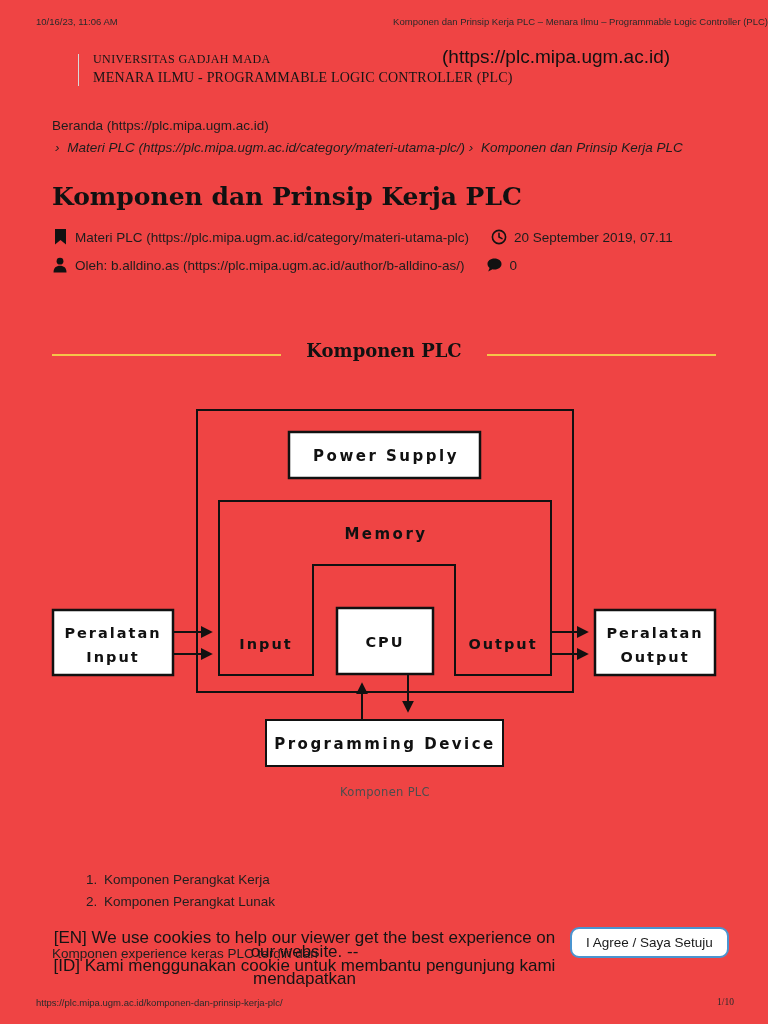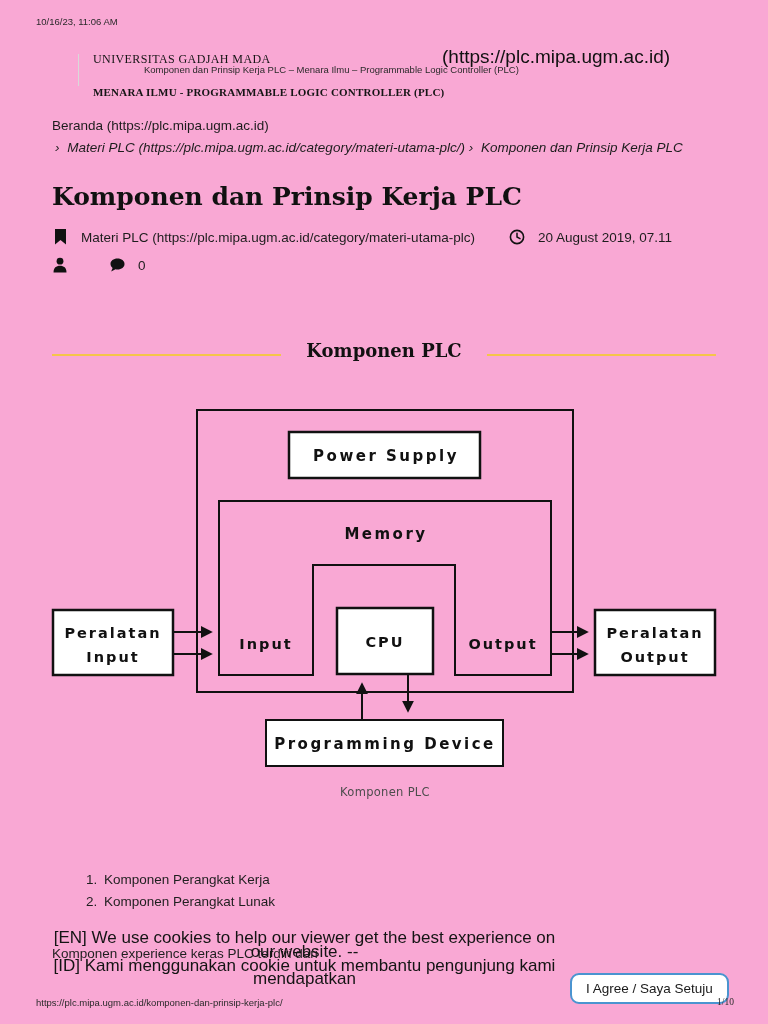--- a/index.html
+++ b/index.html
@@ -1,43 +1,43 @@
 <!DOCTYPE html>
 <html><head>
 <meta charset="utf-8">
 <title>Komponen dan Prinsip Kerja PLC</title>
 <style>
   * { margin: 0; padding: 0; box-sizing: border-box; }
   html, body { width: 768px; height: 1024px; background: #ffffff; }
   body { font-family: "Liberation Sans", sans-serif; color: #1d1d1d; position: relative; overflow: hidden; }
-  #page { position: absolute; inset: 0; width: 768px; height: 1024px; background: #f9a8d4; }
+  #page { position: absolute; inset: 0; width: 768px; height: 1024px; background: #ef4444; }
 
   
   .print-meta { position: absolute; font-size: 9.5px; color: #2a2a2a; white-space: nowrap; }
   .ph-date { left: 36px; top: 16px; }
-  .ph-title { left: 144px; right: 0; top: 16px; text-align: left; margin-top: 48px; }
+  .ph-title { left: 144px; right: 0; top: 16px; text-align: right; }
   .pf-url { left: 36px; top: 997px; }
   .pf-page { right: 34px; top: 997px; font-family: Liberation Serif, serif; }
 
   
   .logo-block { position: absolute; left: 93px; top: 52px; font-family: "Liberation Serif", serif; color: #151515; cursor: pointer; }
   .logo-line1 { font-size: 12px; letter-spacing: 0.4px; }
-  .logo-line2 { font-size: 11px; font-weight: bold; letter-spacing: 0.2px; margin-top: 19px; }
+  .logo-line2 { font-size: 14px; font-weight: normal; letter-spacing: 0.2px; margin-top: 3px; }
   .logo-fragment { position: absolute; left: 78px; top: 54px; width: 1px; height: 32px; background: #d9d9d9; }
   .site-url { position: absolute; left: 442px; top: 46px; font-size: 19px; color: #111; white-space: nowrap; }
 
   
   .crumb1 { position: absolute; left: 52px; top: 118px; font-size: 13.5px; }
   .crumb2 { position: absolute; left: 55px; top: 140px; font-size: 13.5px; font-style: italic; }
   .crumb-sep { margin: 0 4px 0 0; }
   .crumb-link { cursor: pointer; }
 
   
   .article-title { position: absolute; left: 52px; top: 182px; font-family: "DejaVu Serif", serif; font-weight: bold; font-size: 25px; color: #111; }
-  .meta-row { position: absolute; left: 52px; font-size: 13.5px; display: flex; align-items: center; gap: 6px; }
+  .meta-row { position: absolute; left: 52px; font-size: 13.5px; display: flex; align-items: center; }
   .meta-row1 { top: 229px; }
   .meta-row2 { top: 257px; }
   .meta-icon { display: inline-flex; width: 16px; height: 16px; margin-right: 7px; align-items: center; justify-content: center; }
   .meta-icon svg { display: block; }
   .meta-gap { display: inline-block; }
   .gap1 { width: 22px; }
 
   
   .section-heading { position: absolute; left: 52px; top: 340px; width: 664px; display: flex; align-items: center; }
   .gold-line { flex: 1; height: 2.5px; background: #f5c54a; margin-top: 9px; }
@@ -55,21 +55,21 @@
   .paragraph { position: absolute; left: 52px; top: 837px; font-size: 13.5px; color: #1f1f1f; }
   .olist-item { position: absolute; left: 86px; font-size: 13.5px; color: #1f1f1f; display: flex; }
   .olist-num { width: 14px; }
   .olist-text { margin-left: 4px; }
   .li1 { top: 872px; }
   .li2 { top: 894px; }
   .partial-paragraph { position: absolute; left: 52px; top: 946px; font-size: 13.5px; color: #1f1f1f; white-space: nowrap; }
 
   
   .cookie-text { position: absolute; left: 52px; top: 931px; width: 505px; text-align: center; font-size: 17px; line-height: 13.8px; color: #141414; }
-  .cookie-button { position: absolute; left: 570px; top: 973px; height: 31px; padding: 3px 14px; background: #fff; border: 2px solid #4a94d0; border-radius: 9px; font-size: 13.5px; color: #1a1a1a; display: flex; align-items: center; white-space: nowrap; cursor: pointer; font-family: "Liberation Sans", sans-serif; }
+  .cookie-button { position: absolute; left: 570px; top: 927px; height: 31px; padding: 3px 14px; background: #fff; border: 2px solid #4a94d0; border-radius: 9px; font-size: 13.5px; color: #1a1a1a; display: flex; align-items: center; white-space: nowrap; cursor: pointer; font-family: "Liberation Sans", sans-serif; }
 </style>
 </head>
 <body>
 
 <div id="page">
 
   <div class="print-meta ph-date">10/16/23, 11:06 AM</div>
   <div class="print-meta ph-title">Komponen dan Prinsip Kerja PLC – Menara Ilmu – Programmable Logic Controller (PLC)</div>
 
   <div class="logo-fragment"></div>
@@ -98,30 +98,31 @@
         </svg>
     </span>
     <span>Materi PLC (https://plc.mipa.ugm.ac.id/category/materi-utama-plc)</span>
     <span class="meta-gap gap1"></span>
     <span class="meta-icon">
       <svg width="16" height="16" viewBox="0 0 16 16">
           <circle cx="8" cy="8" r="6.6" fill="none" stroke="#111" stroke-width="1.6"></circle>
           <path d="M8 4.2 V8 L11 9.6" fill="none" stroke="#111" stroke-width="1.5" stroke-linecap="round"></path>
         </svg>
     </span>
-    <span>20 August 2019, 07.11</span>
+    <span>20 September 2019, 07.11</span>
   </div>
 
   <div class="meta-row meta-row2">
     <span class="meta-icon">
       <svg width="14" height="16" viewBox="0 0 14 16">
           <circle cx="7" cy="4.2" r="3.4" fill="#111"></circle>
           <path d="M0.5 15.5 C0.5 10.8 3.2 8.8 7 8.8 C10.8 8.8 13.5 10.8 13.5 15.5 Z" fill="#111"></path>
         </svg>
     </span>
+    <span>Oleh: b.alldino.as (https://plc.mipa.ugm.ac.id/author/b-alldino-as/)</span>
     <span class="meta-gap gap1"></span>
     <span class="meta-icon">
       <svg width="15" height="14" viewBox="0 0 15 14">
           <path d="M7.5 0.5 C11.6 0.5 14.5 2.9 14.5 6 C14.5 9.1 11.6 11.5 7.5 11.5 C6.8 11.5 6.1 11.4 5.5 11.3 L1.2 13.5 L2.6 9.9 C1.3 8.9 0.5 7.5 0.5 6 C0.5 2.9 3.4 0.5 7.5 0.5 Z" fill="#111"></path>
         </svg>
     </span>
     <span>0</span>
   </div>
 
   <div class="section-heading">

